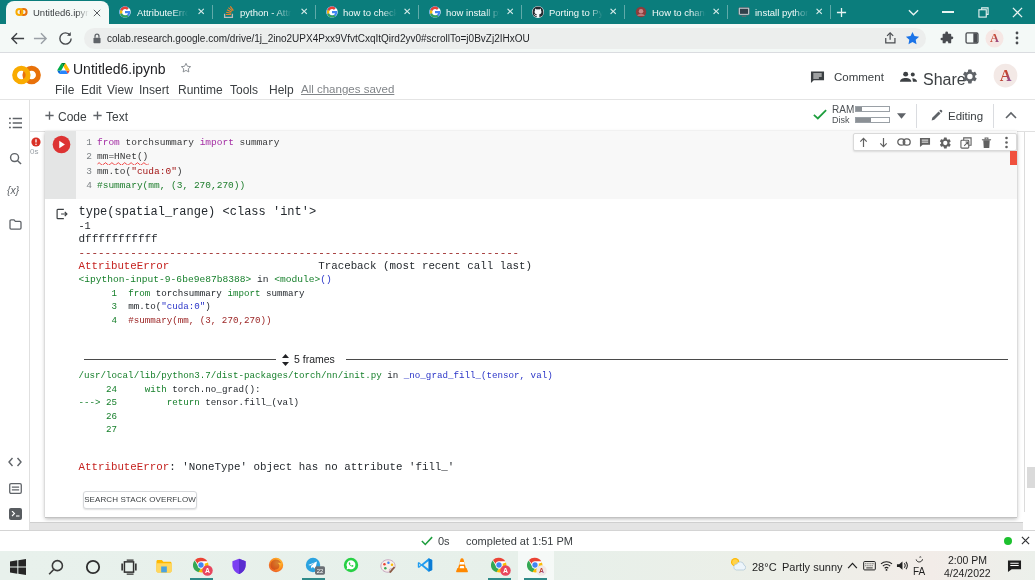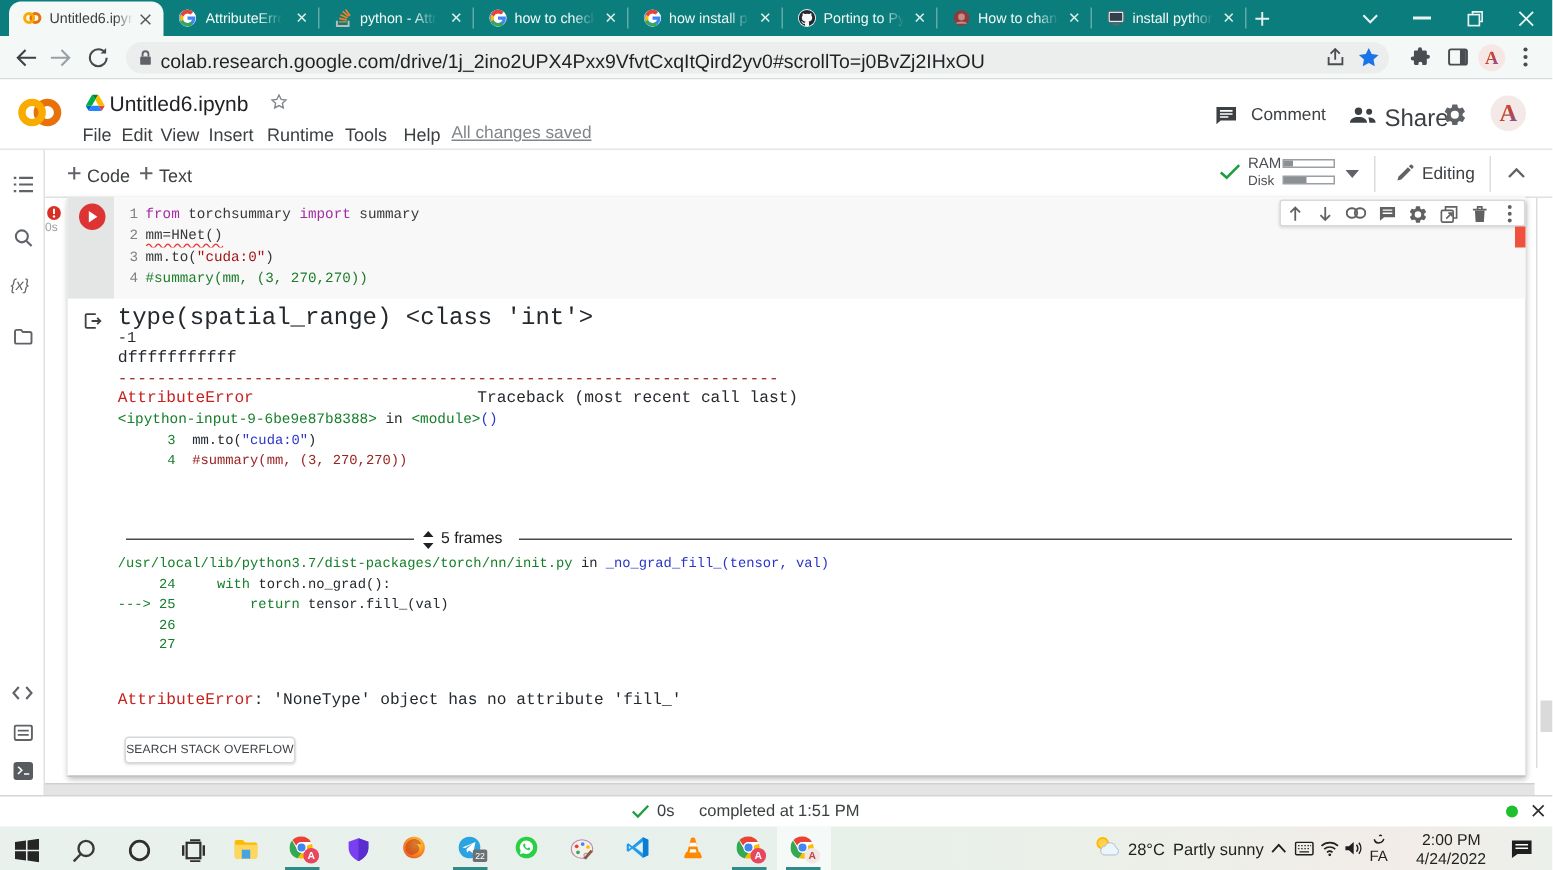--- a/index.html
+++ b/index.html
@@ -9,21 +9,21 @@
 svg{display:block}
 
 #tabbar{left:0;top:0;width:1035px;height:24px;background:#0b7d7c}
 .tabtxt{top:7px;font-size:9.5px;color:#f2faf8;white-space:nowrap;overflow:hidden}
 .tdiv{top:5px;width:1px;height:14px;background:rgba(255,255,255,.35)}
 .tx{color:#dceeec;font-size:10px;top:6px}
 #activetab{left:6px;top:1px;width:103px;height:23px;background:#f4f9f7;border-radius:8px 8px 0 0}
 
 #urlrow{left:0;top:24px;width:1035px;height:29px;background:#f4f9f7;border-bottom:1px solid #dadce0}
 #urlpill{left:84px;top:28px;width:842px;height:21px;background:#eceeed;border-radius:11px}
-#urltext{left:107px;top:33px;font-size:13px;color:#1f2124;letter-spacing:0;white-space:nowrap}
+#urltext{left:107px;top:33px;font-size:10px;color:#1f2124;letter-spacing:0;white-space:nowrap}
 
 #chead{left:0;top:53px;width:1035px;height:47px;background:#fff;border-bottom:1px solid #e4e4e4}
 .menu{top:82.5px;font-size:12px;color:#3c4043}
 
 #ctool{left:0;top:100px;width:1035px;height:32px;background:#fff;border-bottom:1px solid #e0e0e0}
 
 #sbar{left:0;top:100px;width:30px;height:430px;background:#fff;border-right:1px solid #e0e0e0}
 
 #cell{left:45px;top:131px;width:972px;height:386px;background:#fff;box-shadow:0 2px 4px rgba(0,0,0,.28),0 0 1px rgba(0,0,0,.15)}
 #codearea{left:0;top:0;width:972px;height:68px;background:#f8f8f8}
@@ -397,26 +397,27 @@
     </svg>
 
   <div class="a" style="left:965px;top:19.5px;width:7px;height:14px;background:#f0513e"></div>
 
   <svg class="a" style="left:11px;top:77px" width="12" height="12" viewBox="0 0 13 13">
    <path d="M8.5 1.5H2a.8.8 0 0 0-.8.8v8.4c0 .45.35.8.8.8h6.5" fill="none" stroke="#3c4043" stroke-width="1.3"></path>
    <path d="M5.5 6.5h6M9.5 4.2l2.3 2.3-2.3 2.3" fill="none" stroke="#3c4043" stroke-width="1.3"></path>
   </svg>
 
   <div class="a" style="left:33.5px;top:75.3px">
-      <div class="oline" style="font-size:16px">type(spatial_range) &lt;class 'int'&gt;</div>
+      <div class="oline" style="font-size:12px">type(spatial_range) &lt;class 'int'&gt;</div>
       <div class="oline" style="font-size:10.2px">-1</div>
       <div class="oline" style="font-size:11px">dfffffffffff</div>
       <div class="oline" style="font-size:10.8px;color:#9b2424">--------------------------------------------------------------------</div>
       <div class="oline" style="font-size:10.8px"><span class="red">AttributeError</span>                       Traceback (most recent call last)</div>
       <div class="oline" style="font-size:9.6px"><span class="glink">&lt;ipython-input-9-6be9e87b8388&gt;</span> in <span class="grn">&lt;module&gt;</span><span class="blu">()</span></div>
+      <div class="oline" style="font-size:9.2px"><span class="grn">      1</span>  <span class="grn">from</span> torchsummary <span class="grn">import</span> summary</div>
       <div class="oline" style="font-size:9.2px"><span class="grn">      3</span>  mm.to(<span class="blu">"cuda:0"</span>)</div>
       <div class="oline" style="font-size:9.2px"><span class="grn">      4</span>  <span class="dred">#summary(mm, (3, 270,270))</span></div>
     </div>
 
   <div class="a" style="left:39px;top:228px;width:192px;height:1px;background:#4a4a4a"></div>
   <div class="a" style="left:301px;top:228px;width:662px;height:1px;background:#4a4a4a"></div>
   <svg class="a" style="left:236px;top:222.5px" width="9" height="12" viewBox="0 0 9 12">
       <path d="M4.5 0L8 4H1z" fill="#202124"></path>
       <path d="M4.5 12L8 8H1z" fill="#202124"></path>
     </svg>

